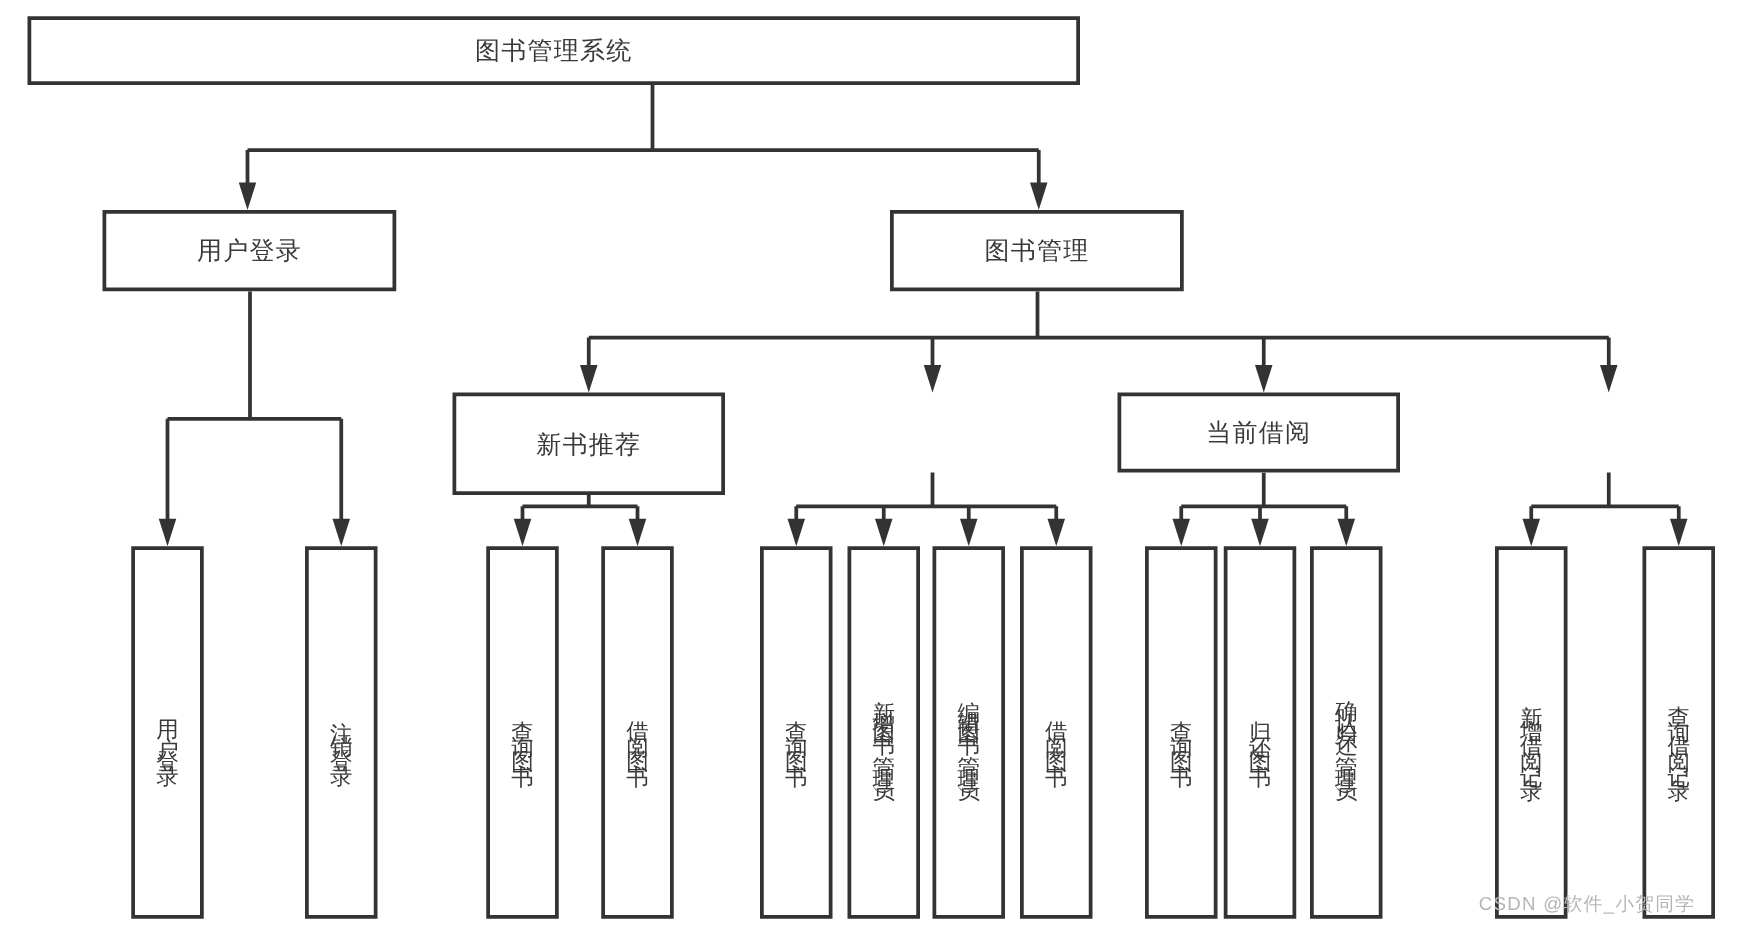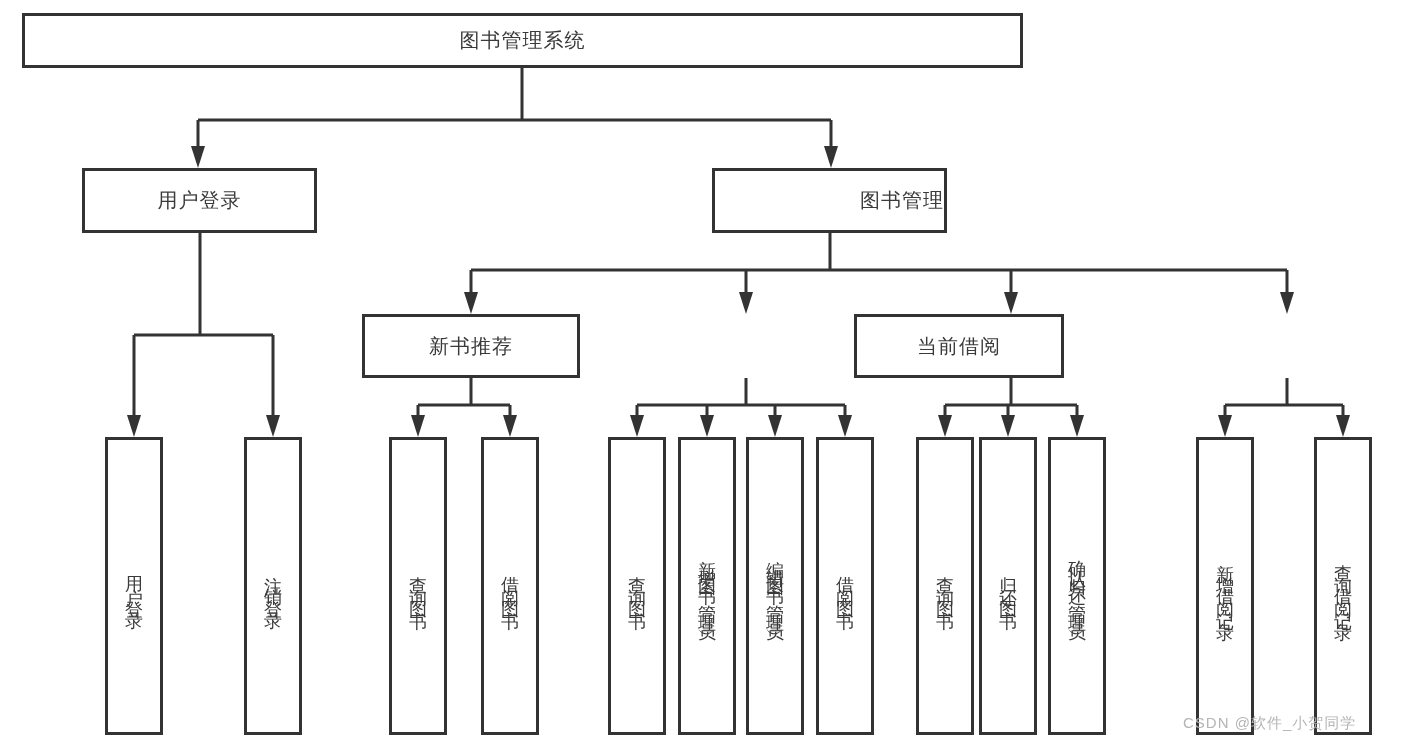--- a/index.html
+++ b/index.html
@@ -97,35 +97,35 @@
       <polygon points="768,415 782,415 775,437"></polygon>
       <polygon points="838,415 852,415 845,437"></polygon>
       <polygon points="938,415 952,415 945,437"></polygon>
       <polygon points="1001,415 1015,415 1008,437"></polygon>
       <polygon points="1070,415 1084,415 1077,437"></polygon>
       <polygon points="1218,415 1232,415 1225,437"></polygon>
       <polygon points="1336,415 1350,415 1343,437"></polygon>
     </g>
   </svg>
 
-  <div class="node node-h" style="left:22px; top:13px; width:1001px; height:55px;">
+  <div class="node node-h" style="left:22px; top:13px; width:842px; height:55px;">
     <span>图书管理系统</span>
   </div>
 
   <div class="node node-h" style="left:82px; top:168px; width:235px; height:65px;">
     <span>用户登录</span>
   </div>
-  <div class="node node-h" style="left:712px; top:168px; width:235px; height:65px;justify-content:flex-end;">
+  <div class="node node-h" style="left:712px; top:168px; width:235px; height:65px;">
     <span>图书管理</span>
   </div>
 
-  <div class="node node-h" style="left:362px; top:314px; width:218px; height:64px;">
+  <div class="node node-h" style="left:362px; top:314px; width:218px; height:82px;">
     <span>新书推荐</span>
   </div>
-  <div class="node node-h" style="left:854px; top:314px; width:210px; height:64px;">
+  <div class="node node-h" style="left:894px; top:314px; width:226px; height:64px;">
     <span>当前借阅</span>
   </div>
 
   <div class="leaf" style="left:105px;">
     <span class="vtext">用户登录</span>
   </div>
   <div class="leaf" style="left:244px;">
     <span class="vtext">注销登录</span>
   </div>
 

